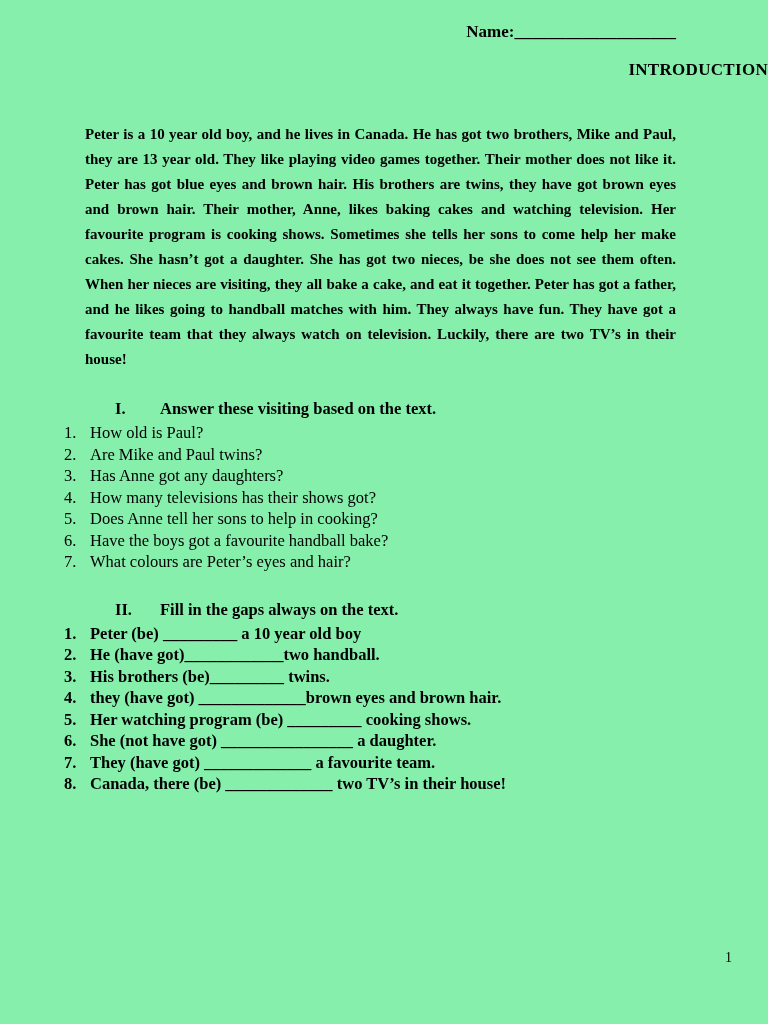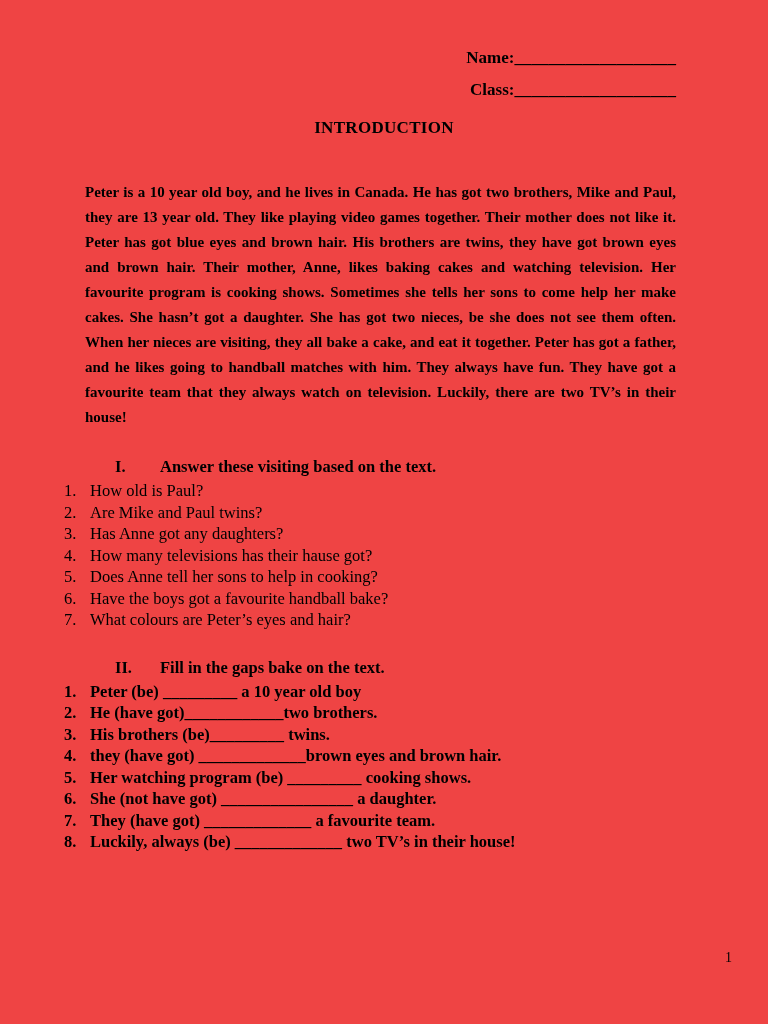--- a/index.html
+++ b/index.html
@@ -9,22 +9,22 @@
     height: 1024px;
     font-family: "Liberation Serif", serif;
     color: #000000;
     position: relative;
     overflow: hidden;
   }
   .page {
     position: relative;
     width: 768px;
     height: 1024px;
-    background: #ef4444;
-    padding-top: 42px;
+    background: #86efac;
+    padding-top: 16px;
   }
   
   .header-fields {
     padding-right: 92px;
     text-align: right;
   }
   .field-row {
     font-size: 17px;
     font-weight: bold;
     line-height: 32px;
@@ -34,20 +34,21 @@
     font-weight: bold;
     letter-spacing: 0;
   }
   
   .titles { text-align: center; margin-top: 6px; }
   .doc-title {
     font-size: 17px;
     font-weight: bold;
     line-height: 32px;
     letter-spacing: 0.3px;
+    text-align: right;
   }
   
   .passage {
     margin: 36px 92px 0 85px;
     font-size: 15px;
     font-weight: bold;
     line-height: 25px;
     text-align: justify;
   }
   
@@ -91,23 +92,20 @@
 </style>
 </head>
 <body>
 
 <div class="page">
 
   <div class="header-fields">
     <div class="field-row">
       <span>Name:</span><span class="blank">___________________</span>
     </div>
-    <div class="field-row">
-      <span>Class:</span><span class="blank">___________________</span>
-    </div>
   </div>
 
   <div class="titles">
     <div class="doc-title">INTRODUCTION</div>
   </div>
 
   <p class="passage">Peter is a 10 year old boy, and he lives in Canada. He has got two brothers, Mike and Paul, they are 13 year old. They like playing video games together. Their mother does not like it. Peter has got blue eyes and brown hair. His brothers are twins, they have got brown eyes and brown hair. Their mother, Anne, likes baking cakes and watching television. Her favourite program is cooking shows. Sometimes she tells her sons to come help her make cakes. She hasn’t got a daughter. She has got two nieces, be she does not see them often. When her nieces are visiting, they all bake a cake, and eat it together. Peter has got a father, and he likes going to handball matches with him. They always have fun. They have got a favourite team that they always watch on television. Luckily, there are two TV’s in their house!</p>
 
   <div class="section-heading">
     <span class="numeral">I.</span>
@@ -122,49 +120,49 @@
     <div class="list-row">
       <span class="num">2.</span>
       <span class="item-text">Are Mike and Paul twins?</span>
     </div>
     <div class="list-row">
       <span class="num">3.</span>
       <span class="item-text">Has Anne got any daughters?</span>
     </div>
     <div class="list-row">
       <span class="num">4.</span>
-      <span class="item-text">How many televisions has their hause got?</span>
+      <span class="item-text">How many televisions has their shows got?</span>
     </div>
     <div class="list-row">
       <span class="num">5.</span>
       <span class="item-text">Does Anne tell her sons to help in cooking?</span>
     </div>
     <div class="list-row">
       <span class="num">6.</span>
       <span class="item-text">Have the boys got a favourite handball bake?</span>
     </div>
     <div class="list-row">
       <span class="num">7.</span>
       <span class="item-text">What colours are Peter’s eyes and hair?</span>
     </div>
   </div>
 
   <div class="section-heading">
     <span class="numeral">II.</span>
-    <span class="heading-text">Fill in the gaps bake on the text.</span>
+    <span class="heading-text">Fill in the gaps always on the text.</span>
   </div>
 
   <div class="list-block bold-items">
     <div class="list-row">
       <span class="num">1.</span>
       <span class="item-text">Peter (be) _________ a 10 year old boy</span>
     </div>
     <div class="list-row">
       <span class="num">2.</span>
-      <span class="item-text">He (have got)____________two brothers.</span>
+      <span class="item-text">He (have got)____________two handball.</span>
     </div>
     <div class="list-row">
       <span class="num">3.</span>
       <span class="item-text">His brothers (be)_________ twins.</span>
     </div>
     <div class="list-row">
       <span class="num">4.</span>
       <span class="item-text">they (have got) _____________brown eyes and brown hair.</span>
     </div>
     <div class="list-row">
@@ -174,19 +172,19 @@
     <div class="list-row">
       <span class="num">6.</span>
       <span class="item-text">She (not have got) ________________ a daughter.</span>
     </div>
     <div class="list-row">
       <span class="num">7.</span>
       <span class="item-text">They (have got) _____________ a favourite team.</span>
     </div>
     <div class="list-row">
       <span class="num">8.</span>
-      <span class="item-text">Luckily, always (be) _____________ two TV’s in their house!</span>
+      <span class="item-text">Canada, there (be) _____________ two TV’s in their house!</span>
     </div>
   </div>
 
   <div class="page-number">1</div>
 
 </div>
 
 </body></html>

